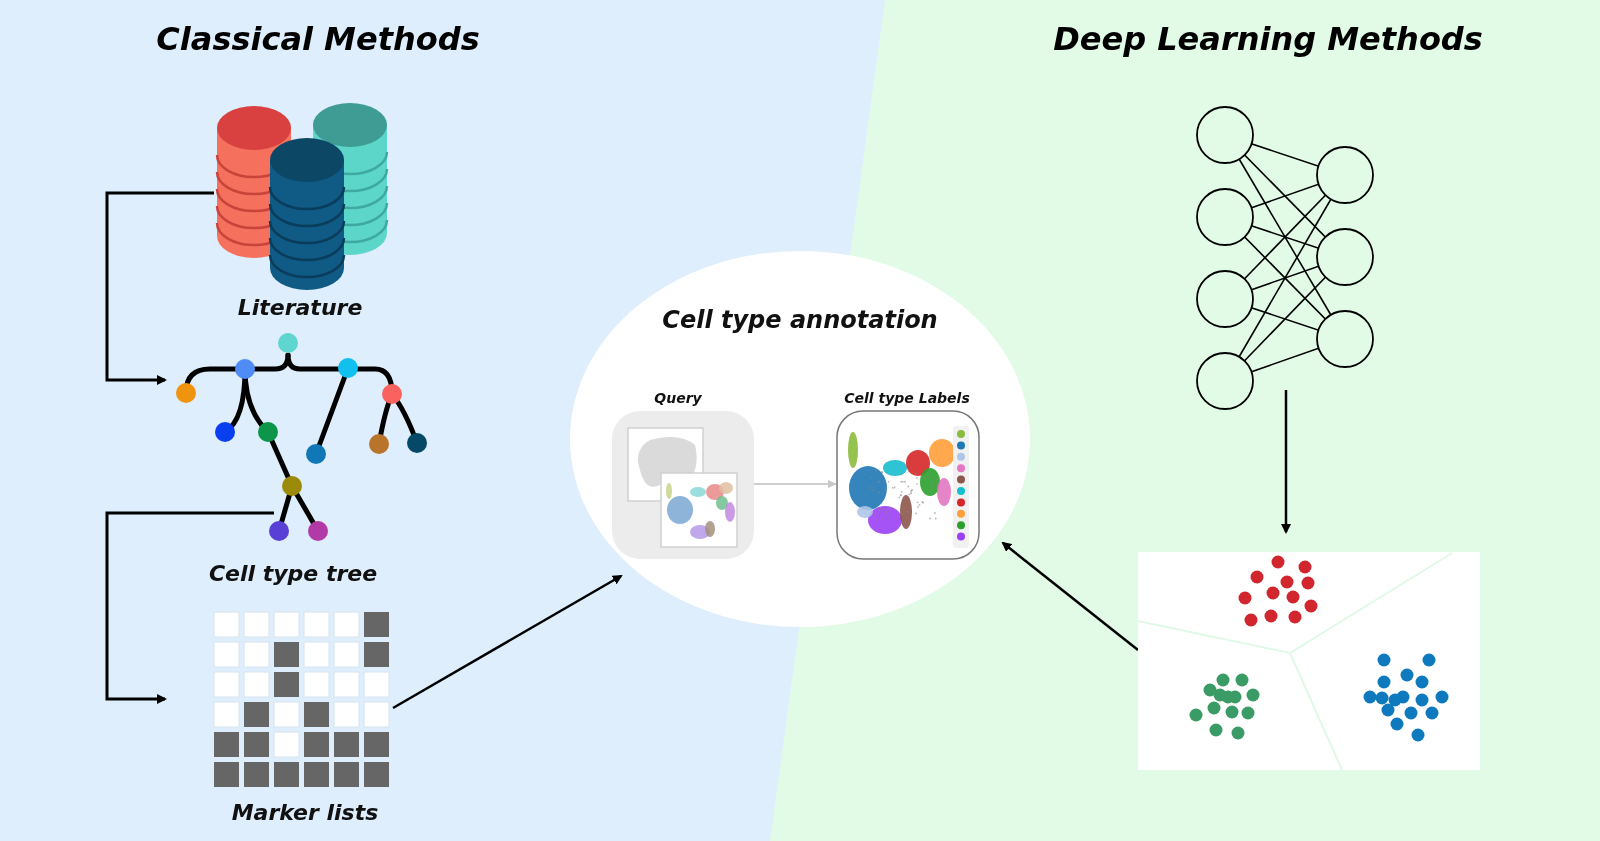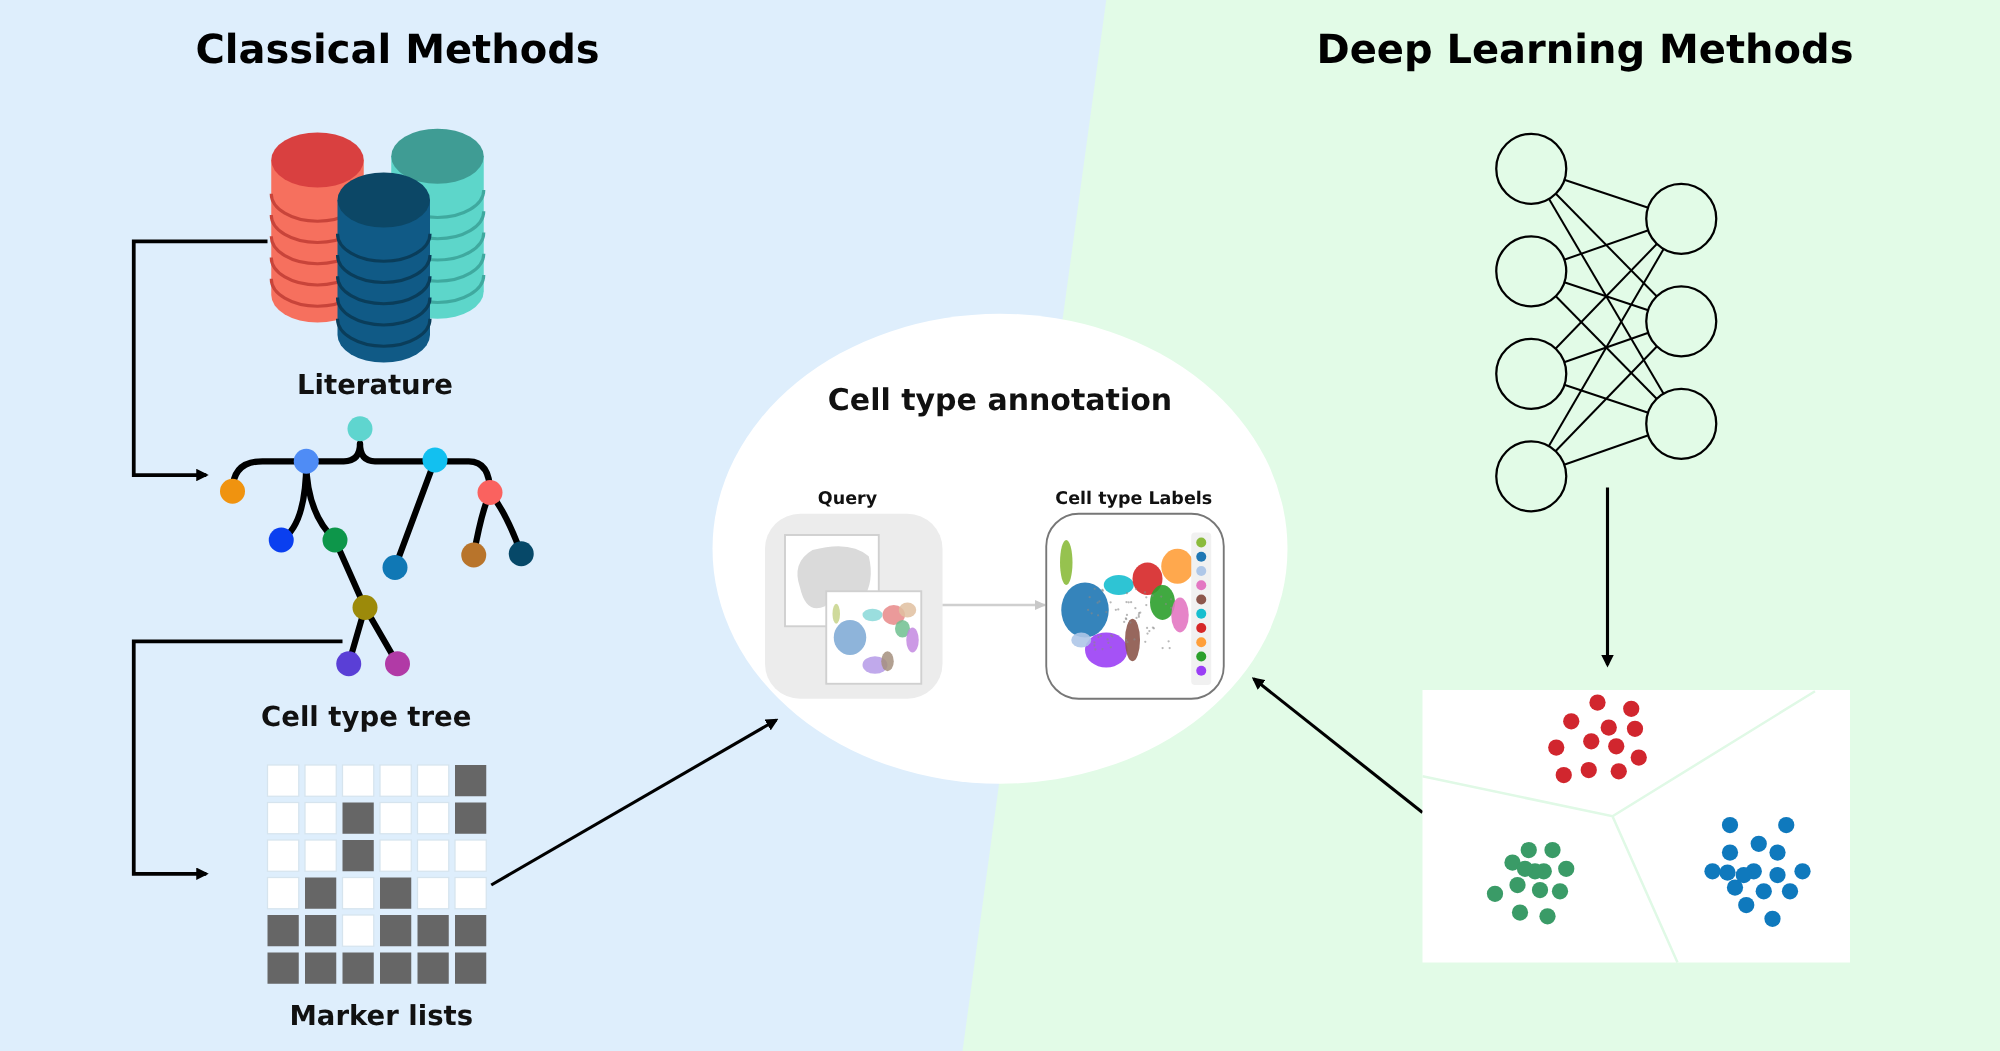--- a/index.html
+++ b/index.html
@@ -1,17 +1,17 @@
 <!DOCTYPE html>
 <html><head>
 <meta charset="utf-8">
 <style>
   html,body{margin:0;padding:0;}
   body{width:1600px;height:841px;overflow:hidden;font-family:"DejaVu Sans","Liberation Sans",sans-serif;}
-  #stage{position:relative;width:1408px;height:841px;}
+  #stage{position:relative;width:1408px;height:841px;font-style:italic;}
   svg{position:absolute;left:0;top:0;}
   .title{font-family:"DejaVu Sans",sans-serif;font-weight:bold;font-size:32px;fill:#000;}
   .label{font-family:"DejaVu Sans",sans-serif;font-weight:bold;font-size:22px;fill:#111;}
   .small{font-family:"DejaVu Sans",sans-serif;font-weight:bold;font-size:14px;fill:#111;}
 </style>
 </head>
 <body>
 
 <div id="stage">
 <svg id="svg" width="1600" height="841" viewBox="0 0 1600 841" xmlns="http://www.w3.org/2000/svg">

